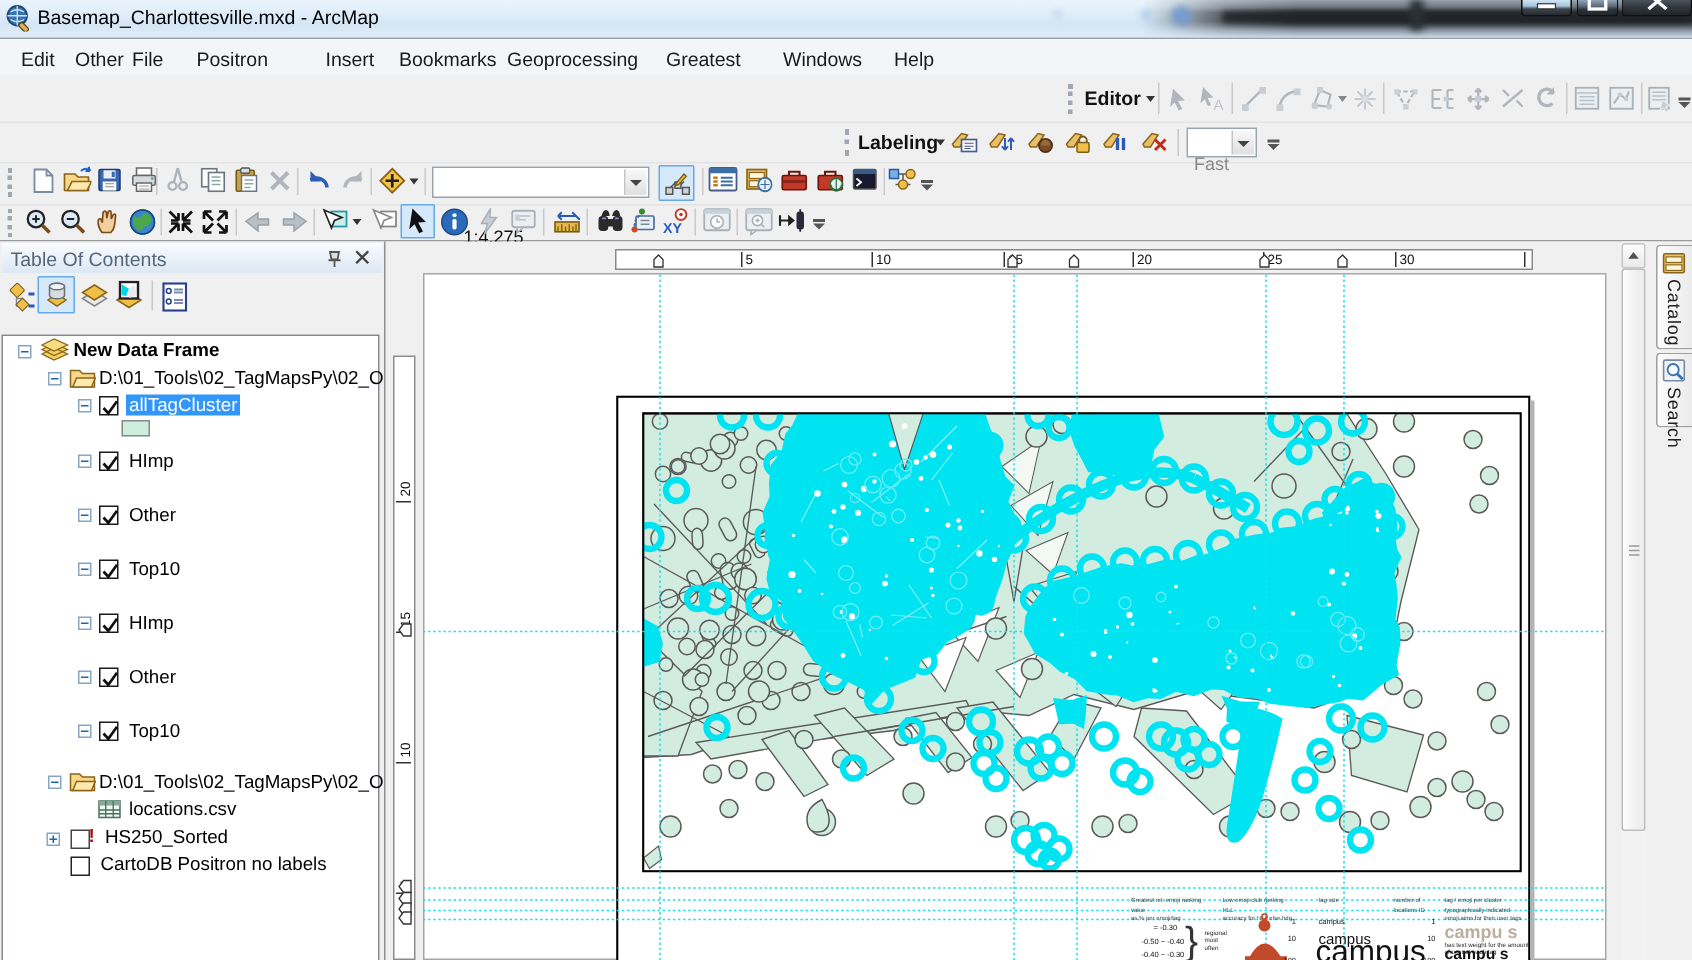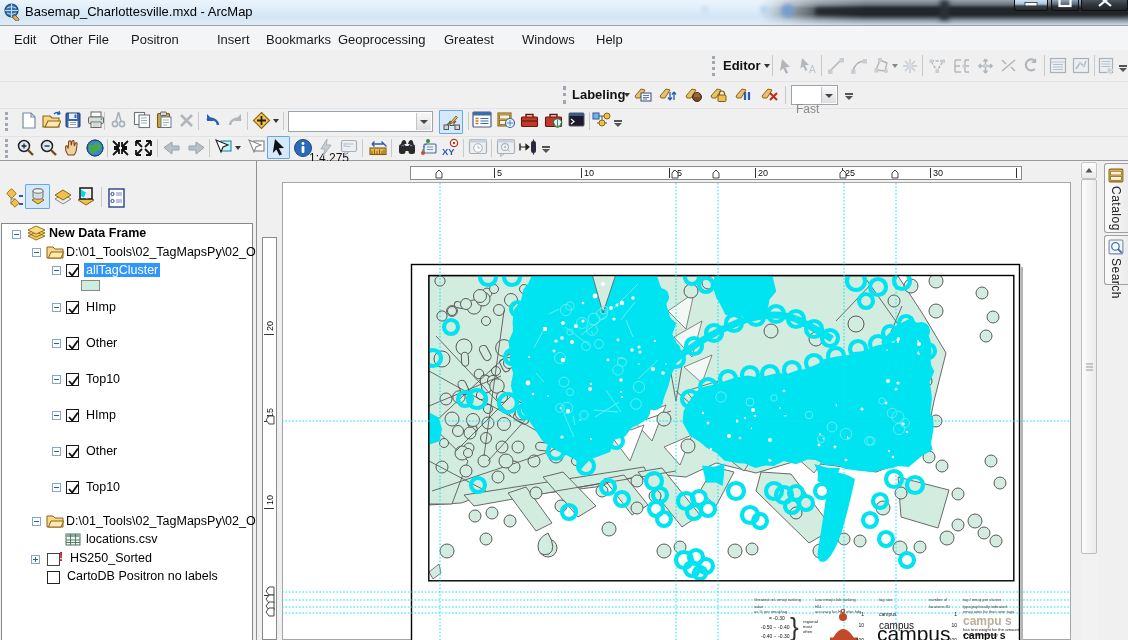--- a/index.html
+++ b/index.html
@@ -451,20 +451,29 @@
       <path d="M10,7 l7,7 M17,7 l-7,7" stroke="#c02a1a" stroke-width="2"></path>
     </svg>
 <div class="tsep abs" style="left:785px; top:86px; height:18px;"></div>
 <div class="combo abs" style="left:791px; top:85px; width:47px; height:20px; color:#8a8a8a;">
       <span style="position:absolute;left:4px;top:16px;text-align:right;">Fast</span>
       <span class="ca"></span>
     </div>
 <div class="chev abs" style="left:843px; top:89px;"></div>
 
   <div id="toc" class="abs">
+    <div id="tochdr" class="abs">
+        <span class="t">Table Of Contents</span>
+      <svg style="position:absolute;right:26px;top:4px" width="12" height="13">
+          <path d="M3,2 h6 l-1,5 h-4 z M2,7.5 h8 M6,8 v4" stroke="#555" stroke-width="1.2" fill="#ddd"></path>
+        </svg>
+      <svg style="position:absolute;right:8px;top:4px" width="11" height="11">
+          <path d="M1.5,1.5 L9.5,9.5 M9.5,1.5 L1.5,9.5" stroke="#444" stroke-width="1.6"></path>
+        </svg>
+    </div>
 <svg class="ticon" style="left:6px;top:27px" width="19" height="20">
         <path d="M5,7 v9 h4 M5,11 h4" stroke="#888" stroke-width="1" fill="none"></path>
         <rect x="2" y="2" width="7" height="7" rx="1" transform="rotate(45 5.5 5.5)" fill="#f0c048" stroke="#8a6417" stroke-width="0.8"></rect>
         <rect x="6" y="12" width="6" height="6" transform="rotate(45 9 15)" fill="#f0c048" stroke="#8a6417" stroke-width="0.8"></rect>
         <path d="M13,8 h4 M13,16 h4" stroke="#2a5ab8" stroke-width="2"></path>
       </svg>
 <div class="hlbtn abs" style="left:25px; top:23px; width:25px; height:25px;"></div>
 <svg class="ticon" style="left:28px;top:25px" width="20" height="21">
         <path d="M4,14 l6,-4 l6,4 l-6,4 z" fill="#f0c048" stroke="#8a6417" stroke-width="1"></path>
         <path d="M5,5 a5,2.2 0 0 1 10,0 v6 a5,2.2 0 0 1 -10,0 z" fill="#d8dce0" stroke="#6a7278" stroke-width="1"></path>

